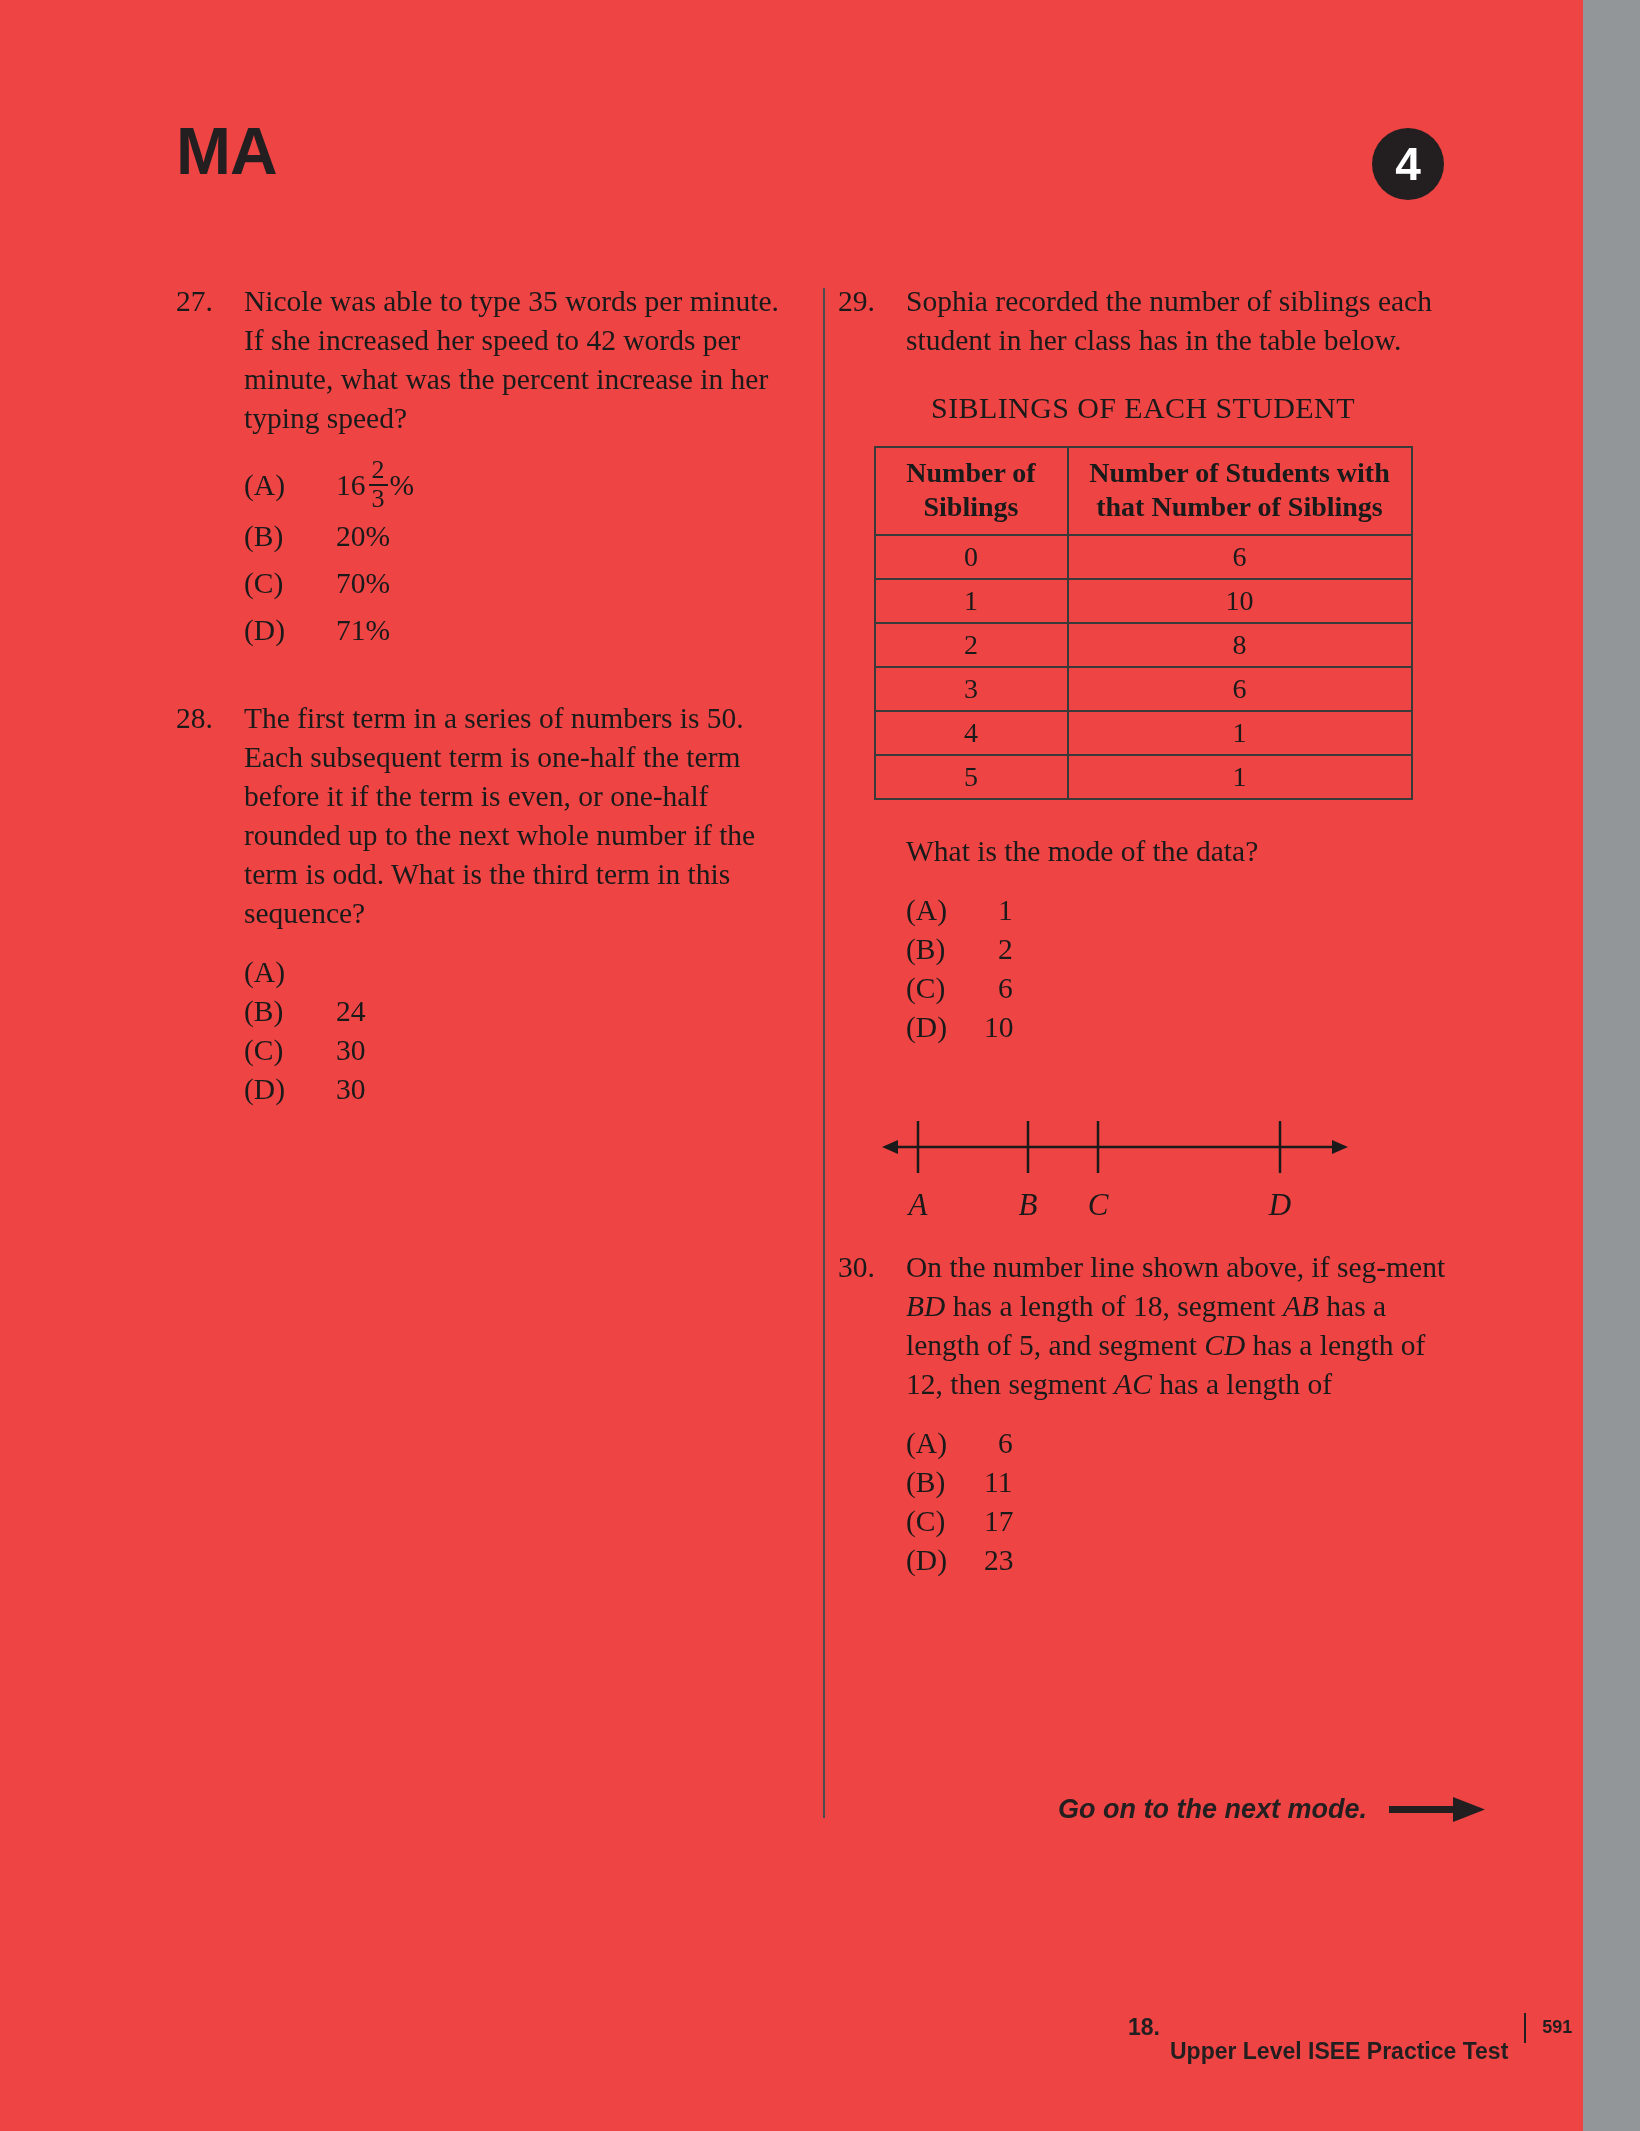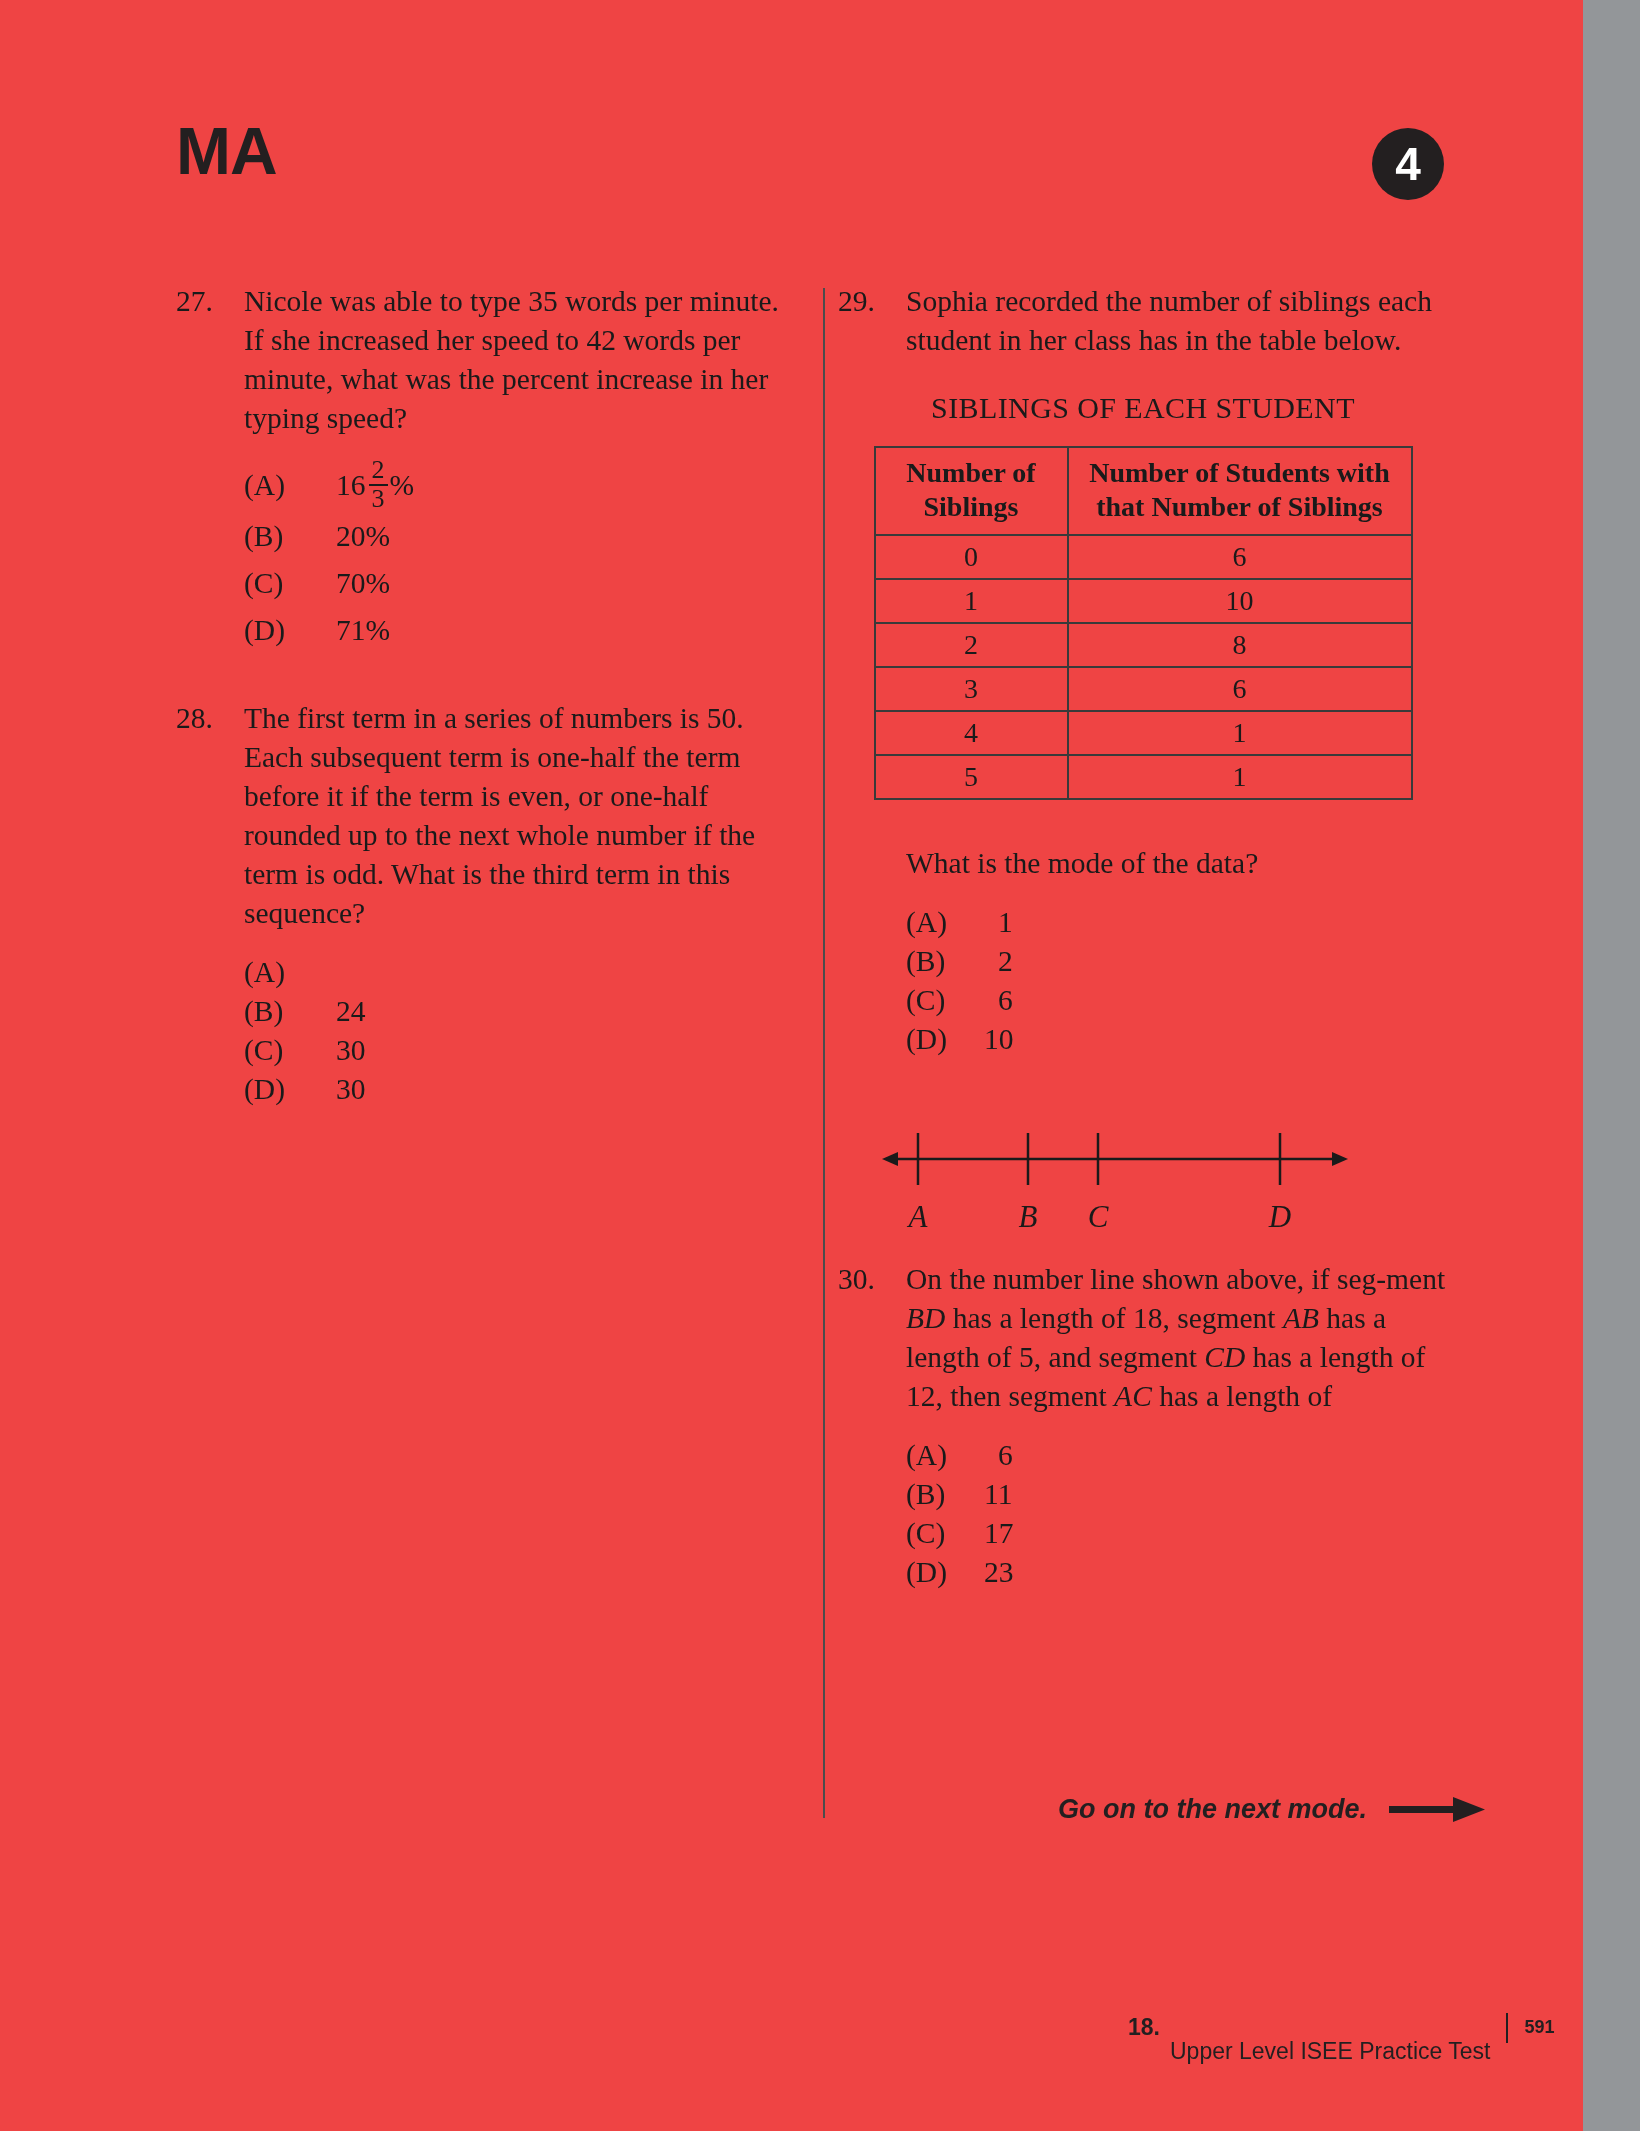--- a/index.html
+++ b/index.html
@@ -161,21 +161,21 @@
     line-height: 34px;
     padding: 8px 4px 10px 4px;
   }
   table.data-table td {
     height: 42px;
     line-height: 42px;
   }
   .col-a { width: 183px; margin-top: 10px; }
   .col-b { width: 334px; }
 
-  .followup { margin-top: 44px; }
+  .followup { margin-top: 32px; }
 
   
   .numberline {
     position: relative;
     width: 520px;
     height: 125px;
     margin: 58px 0 0 42px;
   }
   .nl-svg { display: block; }
   .nl-label {
@@ -207,21 +207,21 @@
     left: 1128px;
     top: 1990px;
     display: flex;
     align-items: center;
     font-family: "Liberation Sans", "DejaVu Sans", sans-serif;
     font-size: 23px;
     color: #231f20;
     white-space: nowrap;
   }
   .footer-ch { font-weight: bold; margin-right: 10px; }
-  .footer-title { font-weight: normal; margin-top: 48px; }
+  .footer-title { font-weight: bold; margin-top: 48px; }
   .footer-bar {
     width: 2px;
     height: 30px;
     background: #231f20;
     margin: 0 16px;
   }
   .footer-page { font-weight: bold; font-size: 18px; }
 
   .ital { font-style: italic; }
 </style>

